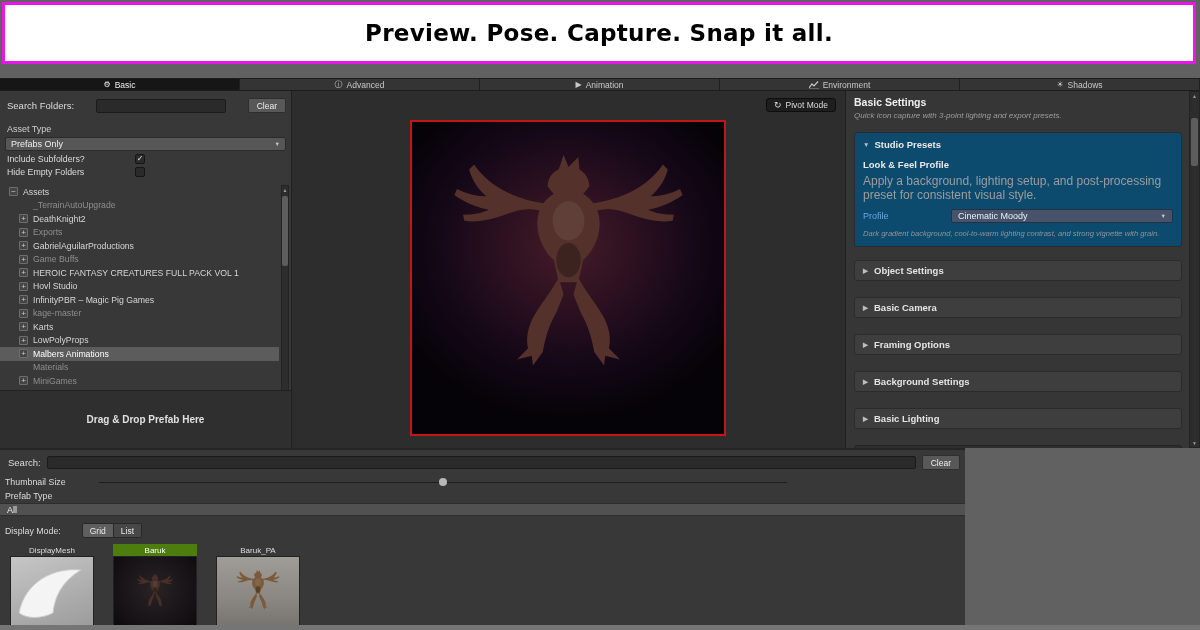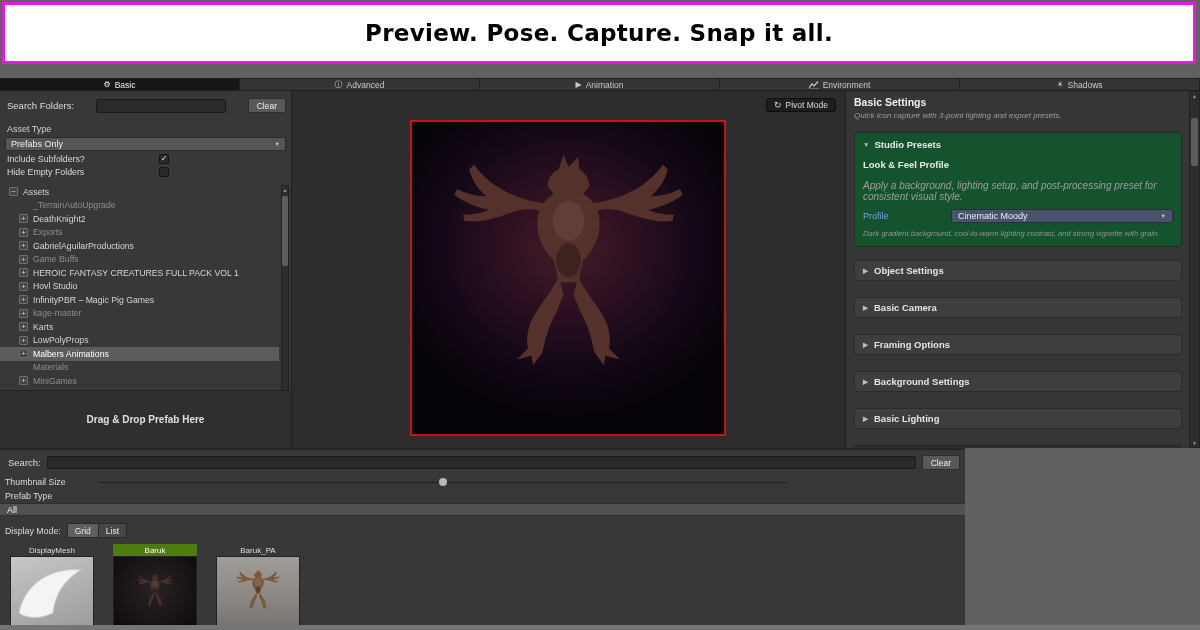--- a/index.html
+++ b/index.html
@@ -27,21 +27,21 @@
   .lbl{font-size:9.5px;color:#dcdcdc;white-space:nowrap}
   .field{flex:1;height:14px;background:#2a2a2a;border:1px solid #1a1a1a;border-radius:2px;
     color:#ddd;font-size:9px;padding:0 4px;font-family:inherit;outline:none;min-width:0}
   .btn{background:#585858;border:1px solid #2e2e2e;border-radius:2px;color:#eee;font-size:8.5px;
     font-family:inherit;height:15px;padding:0 8px}
   .section-lbl{padding:5px 7px 2px;font-size:9px;color:#cfcfcf}
   .dropdown{margin:1px 5px 0;height:14px;background:#565656;border:1px solid #2a2a2a;border-radius:2px;
     display:flex;align-items:center;justify-content:space-between;padding:0 5px;font-size:9px;color:#eee}
   .dd-arrow{font-size:5.5px;color:#ccc}
   .check-row{display:flex;align-items:center;padding:3px 7px 0}
-  .check-row .lbl{width:152px;font-size:8.8px}
+  .check-row .lbl{width:128px;font-size:8.8px}
   .checkbox{width:10px;height:10px;background:#2a2a2a;border:1px solid #161616;border-radius:2px;
     display:flex;align-items:center;justify-content:center;font-size:8px;color:#e8e8e8;line-height:1}
   .tree{position:relative;margin-top:8px;height:216px;overflow:hidden;padding-right:12px}
   .tree-row{height:13.5px;display:flex;align-items:center;padding-left:9px;font-size:8.7px;
     color:#d6d6d6;white-space:nowrap;overflow:hidden}
   .tree-row.child{padding-left:19px}
   .tree-row.selected{background:#5c5c5c;color:#fff}
   .tree-row.dim .tree-label{color:#8e8e8e}
   .plusbox{width:9px;min-width:9px;height:9px;background:#454545;border:1px solid #6e6e6e;border-radius:1px;
     color:#cfcfcf;font-size:8px;line-height:7px;text-align:center;margin-right:5px}
@@ -63,25 +63,25 @@
   .preview-frame{position:absolute;left:118px;top:29px;width:316px;height:316px;border:2px solid #c21515;
     background:radial-gradient(ellipse 60% 55% at 50% 40%,#451b28 0%,#2b1020 38%,#150818 68%,#060308 100%);
     display:flex;align-items:flex-start;justify-content:center;overflow:hidden}
   .creature-main{width:255px;height:230px;margin-top:28px;color:#54312b}
 
   
   .right-panel{position:absolute;top:91px;left:845px;width:355px;height:357px;background:#363636;
     border-left:1px solid #1f1f1f;padding:5px 18px 0 8px;overflow:hidden}
   .rp-title{font-weight:bold;font-size:10.5px;color:#efefef}
   .rp-sub{font-style:italic;font-size:8px;color:#9d9d9d;margin:3px 0 12px}
-  .card{background:#14532d;border:1px solid #2b2b2b;border-radius:3px;padding:6px 8px;margin-bottom:13px}
+  .card{background:#0c4a6e;border:1px solid #2b2b2b;border-radius:3px;padding:6px 8px;margin-bottom:13px}
   .card-header{display:flex;align-items:center;gap:5px;font-weight:bold;font-size:9.5px;color:#e8e8e8}
   .fold-arrow{font-size:6.5px;color:#bdbdbd}
   .lf-title{font-weight:bold;font-size:9.5px;color:#e8e8e8;margin-top:9px}
-  .lf-desc{font-style:italic;font-size:10px;color:#9d9d9d;margin-top:10px}
+  .lf-desc{font-size:12px;color:#9d9d9d;margin-top:4px}
   .profile-row{display:flex;align-items:center;margin-top:7px;}
   .profile-lbl{color:#6ea3e8;font-size:9px;width:88px}
   .profile-dd{flex:1;height:14px;background:#47536a;border:1px solid #27303f;border-radius:2px;display:flex;
     align-items:center;justify-content:space-between;padding:0 6px;font-size:9px;color:#e9eef7}
   .profile-desc{font-style:italic;font-size:7.6px;color:#949494;margin:6px 0 2px}
   .section-bar{height:21px;background:#3e3e3e;border:1px solid #2b2b2b;border-radius:3px;display:flex;
     align-items:center;gap:6px;padding:0 8px;font-weight:bold;font-size:9.5px;color:#e4e4e4;margin-bottom:16px}
   .qe-card{background:#2e2e2e;border:1px solid #242424;border-radius:3px;padding:7px 8px 10px;margin-top:8px}
   .qe-title{font-weight:bold;font-size:9.5px;color:#e8e8e8}
   .qe-desc{font-style:italic;font-size:7.8px;color:#9d9d9d;margin-top:3px}
@@ -96,21 +96,21 @@
   .slider-row{display:flex;align-items:center;padding:3px 0 0 5px}
   .slider-row .lbl{width:94px;font-size:8.8px}
   .slider{position:relative;width:688px;height:10px}
   .slider-track{position:absolute;left:0;right:0;top:4.5px;height:1.5px;background:#1e1e1e}
   .slider-thumb{position:absolute;top:1px;width:8px;height:8px;border-radius:50%;background:#b8b8b8;
     transform:translateX(-4px)}
   .prefab-type-lbl{padding:4px 0 2px 5px;font-size:8.8px;color:#dcdcdc}
   .all-bar{height:13px;background:#515151;display:flex;align-items:center;padding-left:7px;font-size:9px;
     color:#f0f0f0;border-top:1px solid #2e2e2e;border-bottom:1px solid #2e2e2e}
   .dm-row{display:flex;align-items:center;padding:7px 0 0 5px}
-  .dm-row .lbl{font-size:8.8px;margin-right:6px}
+  .dm-row .lbl{font-size:8.8px;margin-right:21px}
   .toggle-btn{height:15px;padding:0 7px;background:#474747;border:1px solid #282828;color:#e8e8e8;
     font-size:8.5px;font-family:inherit}
   .toggle-btn.first{border-radius:2px 0 0 2px}
   .toggle-btn.last{border-radius:0 2px 2px 0;border-left:none}
   .toggle-btn.active{background:#5f5f5f}
   .thumbs-row{display:flex;gap:19px;padding:6px 0 0 10px}
   .thumb-card{width:84px}
   .thumb-header{height:12px;display:flex;align-items:center;justify-content:center;font-size:8px;
     color:#ddd;background:#383838}
   .thumb-card.selected .thumb-header{background:#4d7c0f;color:#fff}

